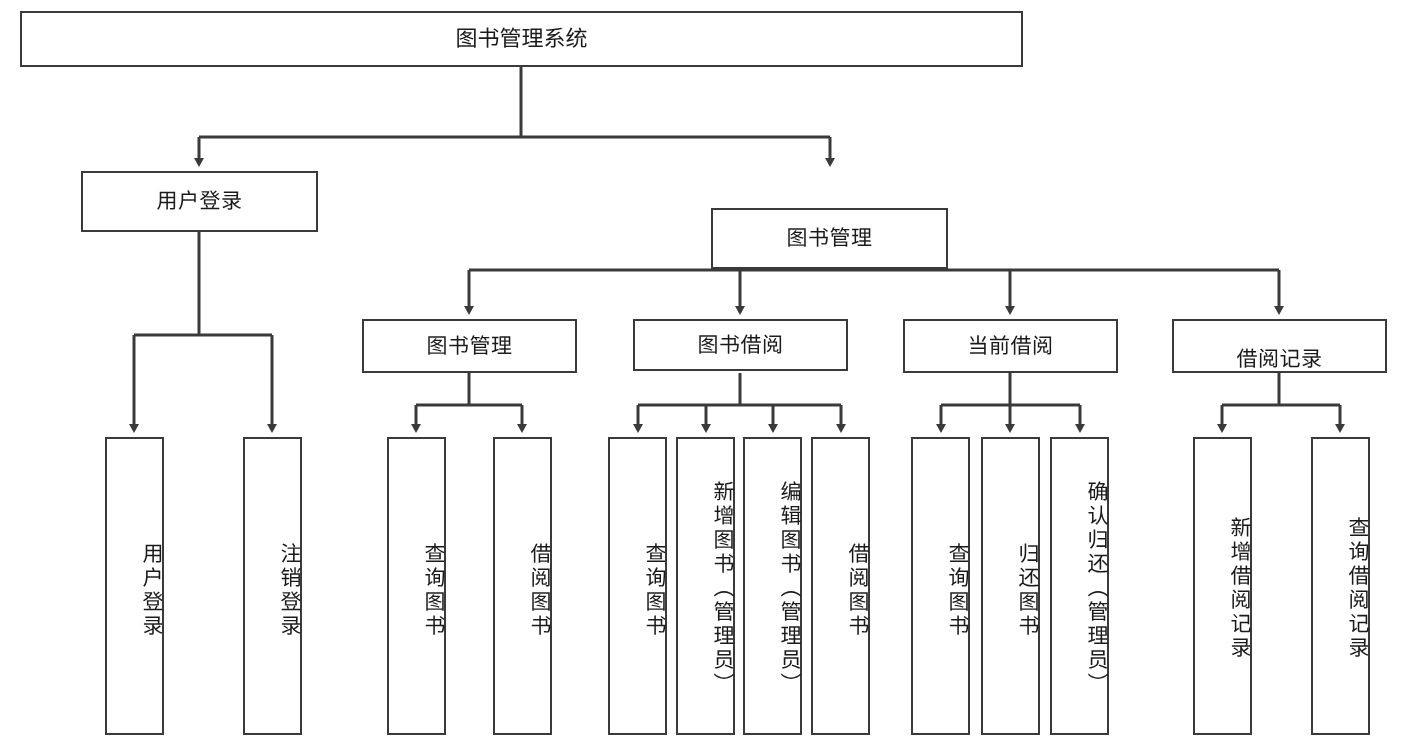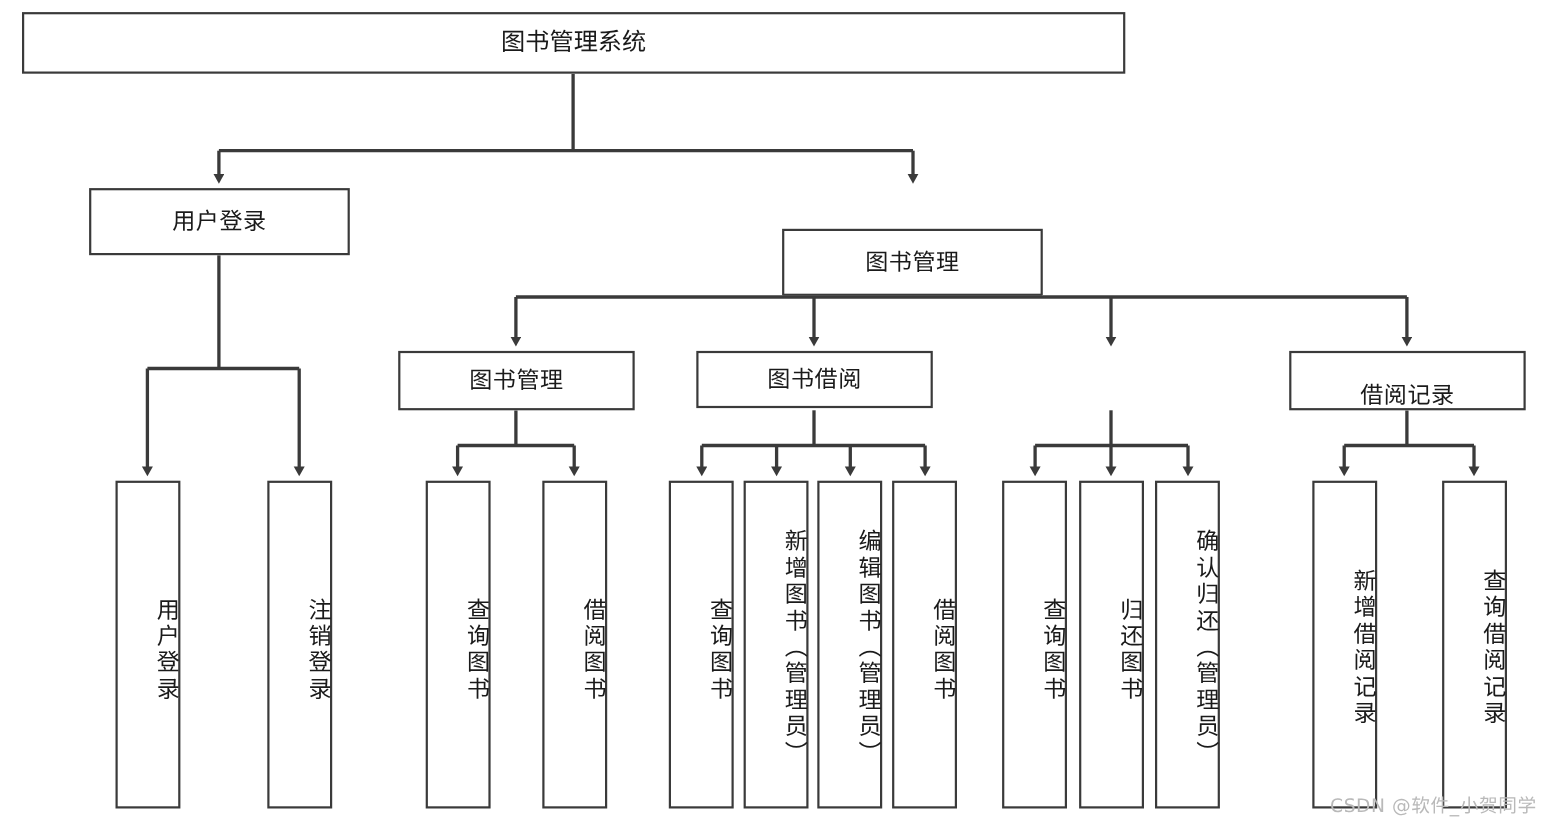--- a/index.html
+++ b/index.html
@@ -148,20 +148,23 @@
   </div>
 
   <div class="node h" style="left:362px; top:319px; width:215px; height:54px;">
     <span class="label">图书管理</span>
   </div>
 
   <div class="node h" style="left:633px; top:319px; width:215px; height:52px;">
     <span class="label">图书借阅</span>
   </div>
 
+  <div class="node h" style="left:903px; top:319px; width:215px; height:54px;">
+    <span class="label">当前借阅</span>
+  </div>
 
   <div class="node h" style="left:1172px; top:319px; width:215px; height:54px;align-items:flex-end;">
     <span class="label">借阅记录</span>
   </div>
 
   <div class="node v" style="left:105px; top:437px; width:59px; height:298px;">
     <span class="label">用户登录</span>
   </div>
 
   <div class="node v" style="left:243px; top:437px; width:59px; height:298px;">
@@ -205,15 +208,14 @@
   </div>
 
   <div class="node v tall" style="left:1193px; top:437px; width:59px; height:298px;">
     <span class="label">新增借阅记录</span>
   </div>
 
   <div class="node v tall" style="left:1311px; top:437px; width:59px; height:298px;">
     <span class="label">查询借阅记录</span>
   </div>
 
-  <div id="watermark">CSDN @软件_小贺同学</div>
 
 </div>
 
 </body></html>

